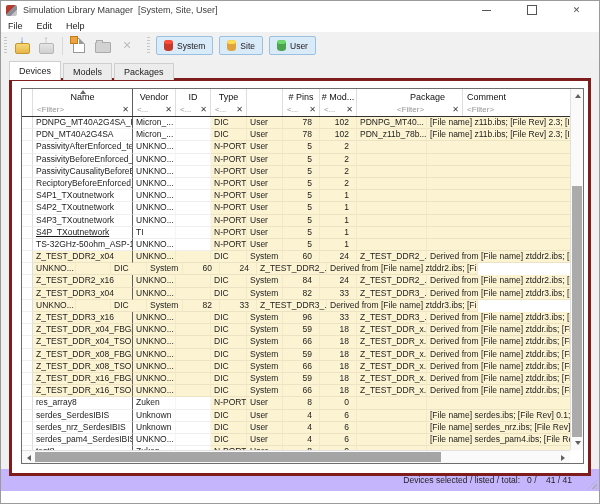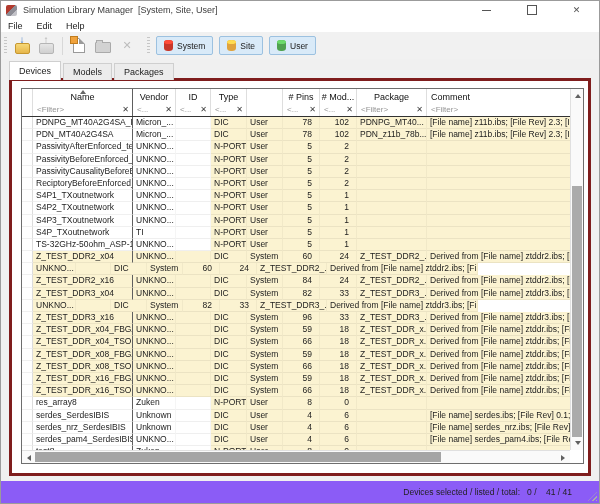--- a/index.html
+++ b/index.html
@@ -81,21 +81,21 @@
   .hscroll{position:absolute;left:0;right:13px;bottom:0;height:13px;background:#fafafa;border-top:1px solid #e0e0e0;box-sizing:border-box;}
   .sbtn{position:absolute;width:13px;height:13px;display:flex;align-items:center;justify-content:center;}
   .tri{width:0;height:0;border:3px solid transparent;}
   .tri.up{border-bottom:4px solid #606060;margin-top:-2px;}
   .tri.down{border-top:4px solid #606060;margin-bottom:-2px;}
   .tri.left{border-right:4px solid #606060;margin-left:-2px;}
   .tri.right{border-left:4px solid #606060;margin-right:-2px;}
   .vthumb{position:absolute;left:1px;right:1px;top:27%;bottom:13px;background:#ababab;}
   .hthumb{position:absolute;top:1px;bottom:1px;left:13px;width:74%;background:#a5a5a5;}
   
-  .statusbar{position:absolute;left:0;right:0;bottom:0;height:22px;background:#8b5cf6;}
+  .statusbar{position:absolute;left:0;right:0;bottom:12px;height:22px;background:#c4b5fd;}
   .status-text{position:absolute;right:27px;top:6px;font-size:8.5px;color:#222;white-space:pre;}
   .resize-grip{position:absolute;right:2px;bottom:2px;width:9px;height:9px;
     background:repeating-linear-gradient(135deg,#ababab 0 1px,transparent 1px 3px);
     clip-path:polygon(100% 0,100% 100%,0 100%);}
 </style>
 </head>
 <body>
 
 <div class="titlebar">
   <span class="app-icon"></span>
@@ -203,21 +203,21 @@
               <div class="fx">✕</div>
             </div>
           </div>
           <div class="hcell" style="width: 37px;">
             <div class="hlabel"># Mod...</div>
             <div class="hfilter">
               <div class="ftext">&lt;...</div>
               <div class="fx">✕</div>
             </div>
           </div>
-          <div class="hcell" style="width: 70px;">
+          <div class="hcell" style="width: 70px; margin-left: 36px;">
             <div class="hlabel">Package</div>
             <div class="hfilter">
               <div class="ftext">&lt;Filter&gt;</div>
               <div class="fx">✕</div>
             </div>
           </div>
           <div class="hcell" style="width: 151px;">
             <div class="hlabel left">Comment</div>
             <div class="hfilter">
               <div class="ftext">&lt;Filter&gt;</div>
@@ -328,21 +328,21 @@
             <div class="tcell" style="width: 35px;"></div>
             <div class="tcell yellow" style="width: 36px;">N-PORT</div>
             <div class="tcell yellow" style="width: 36px;">User</div>
             <div class="tcell yellow num" style="width: 37px;">5</div>
             <div class="tcell yellow num" style="width: 37px;">1</div>
             <div class="tcell yellow" style="width: 70px;"></div>
             <div class="tcell yellow" style="width: 151px;"></div>
           </div>
           <div class="trow">
             <div class="tcell rowhdr" style="width: 11px;"></div>
-            <div class="tcell namecol" style="width: 100px;">S4P_TXoutnetwork</div>
+            <div class="tcell namecol" style="width: 100px; text-decoration: underline;">S4P_TXoutnetwork</div>
             <div class="tcell" style="width: 43px;">TI</div>
             <div class="tcell" style="width: 35px;"></div>
             <div class="tcell yellow" style="width: 36px;">N-PORT</div>
             <div class="tcell yellow" style="width: 36px;">User</div>
             <div class="tcell yellow num" style="width: 37px;">5</div>
             <div class="tcell yellow num" style="width: 37px;">1</div>
             <div class="tcell yellow" style="width: 70px;"></div>
             <div class="tcell yellow" style="width: 151px;"></div>
           </div>
           <div class="trow">

